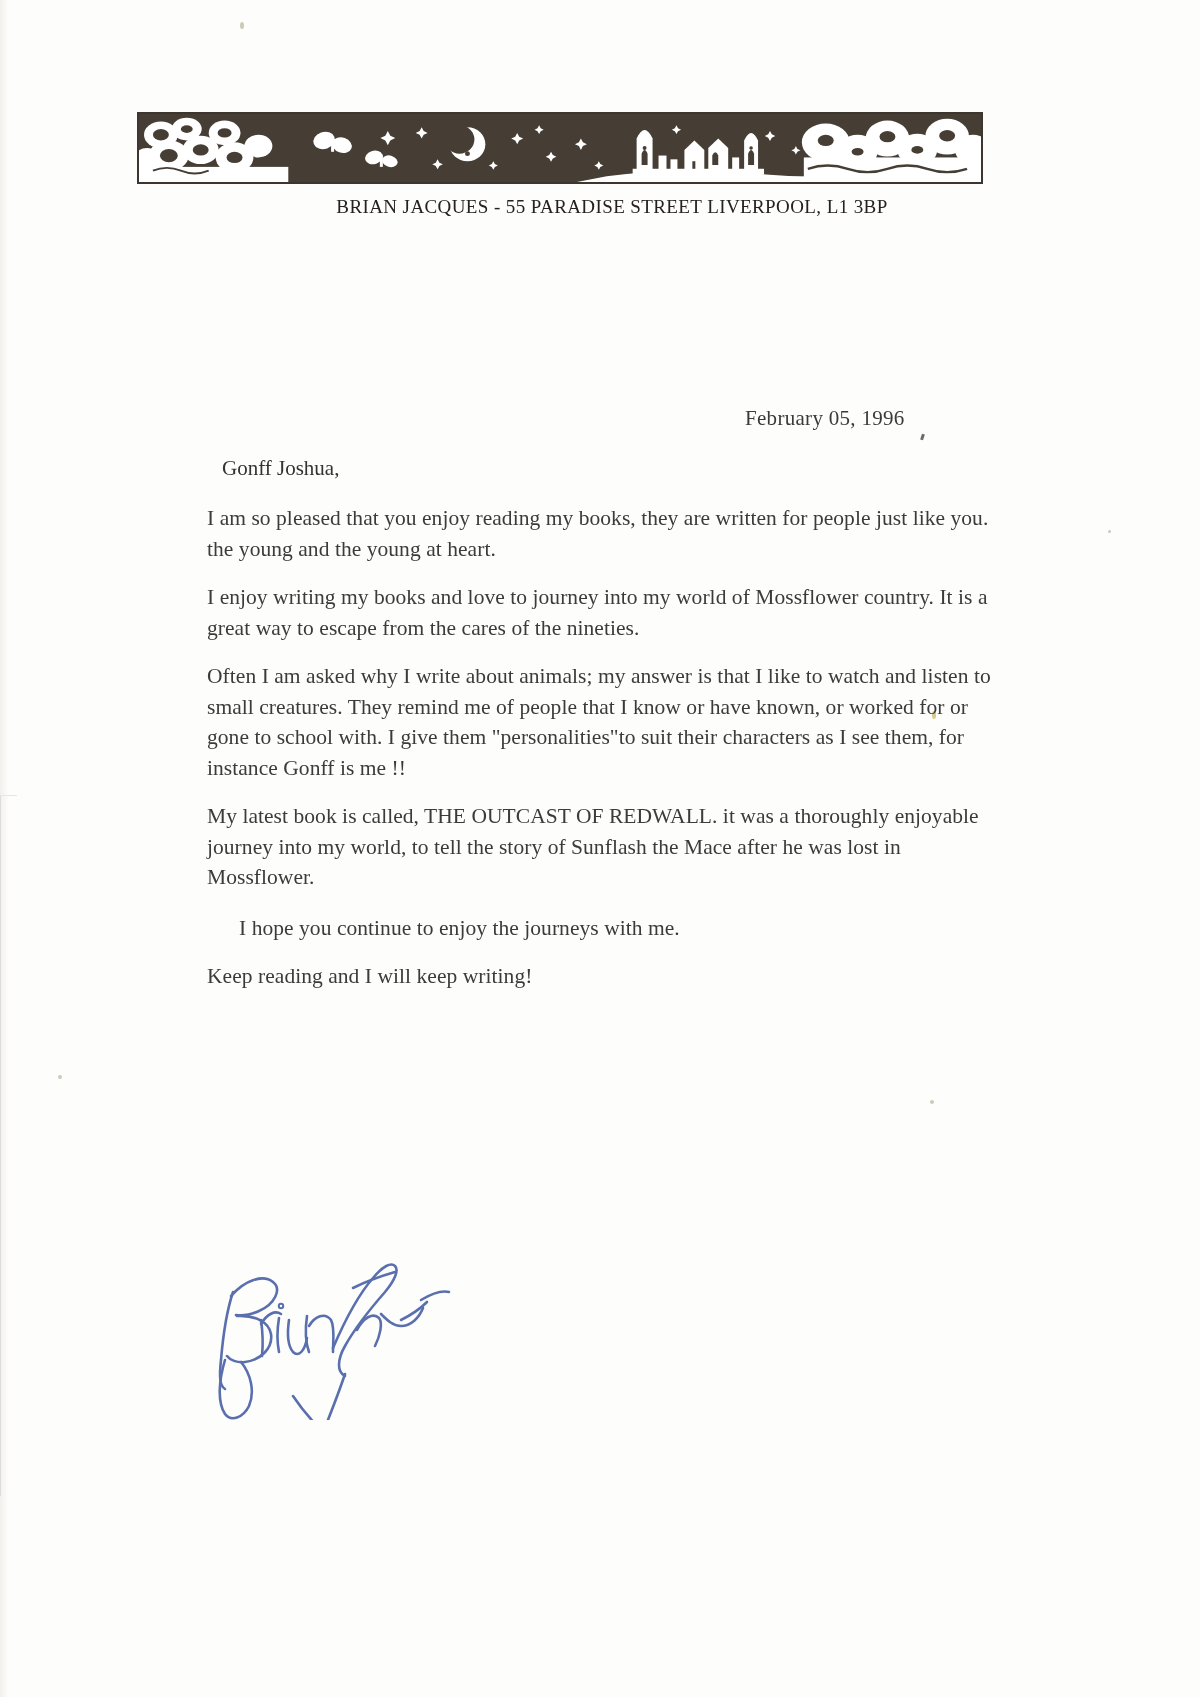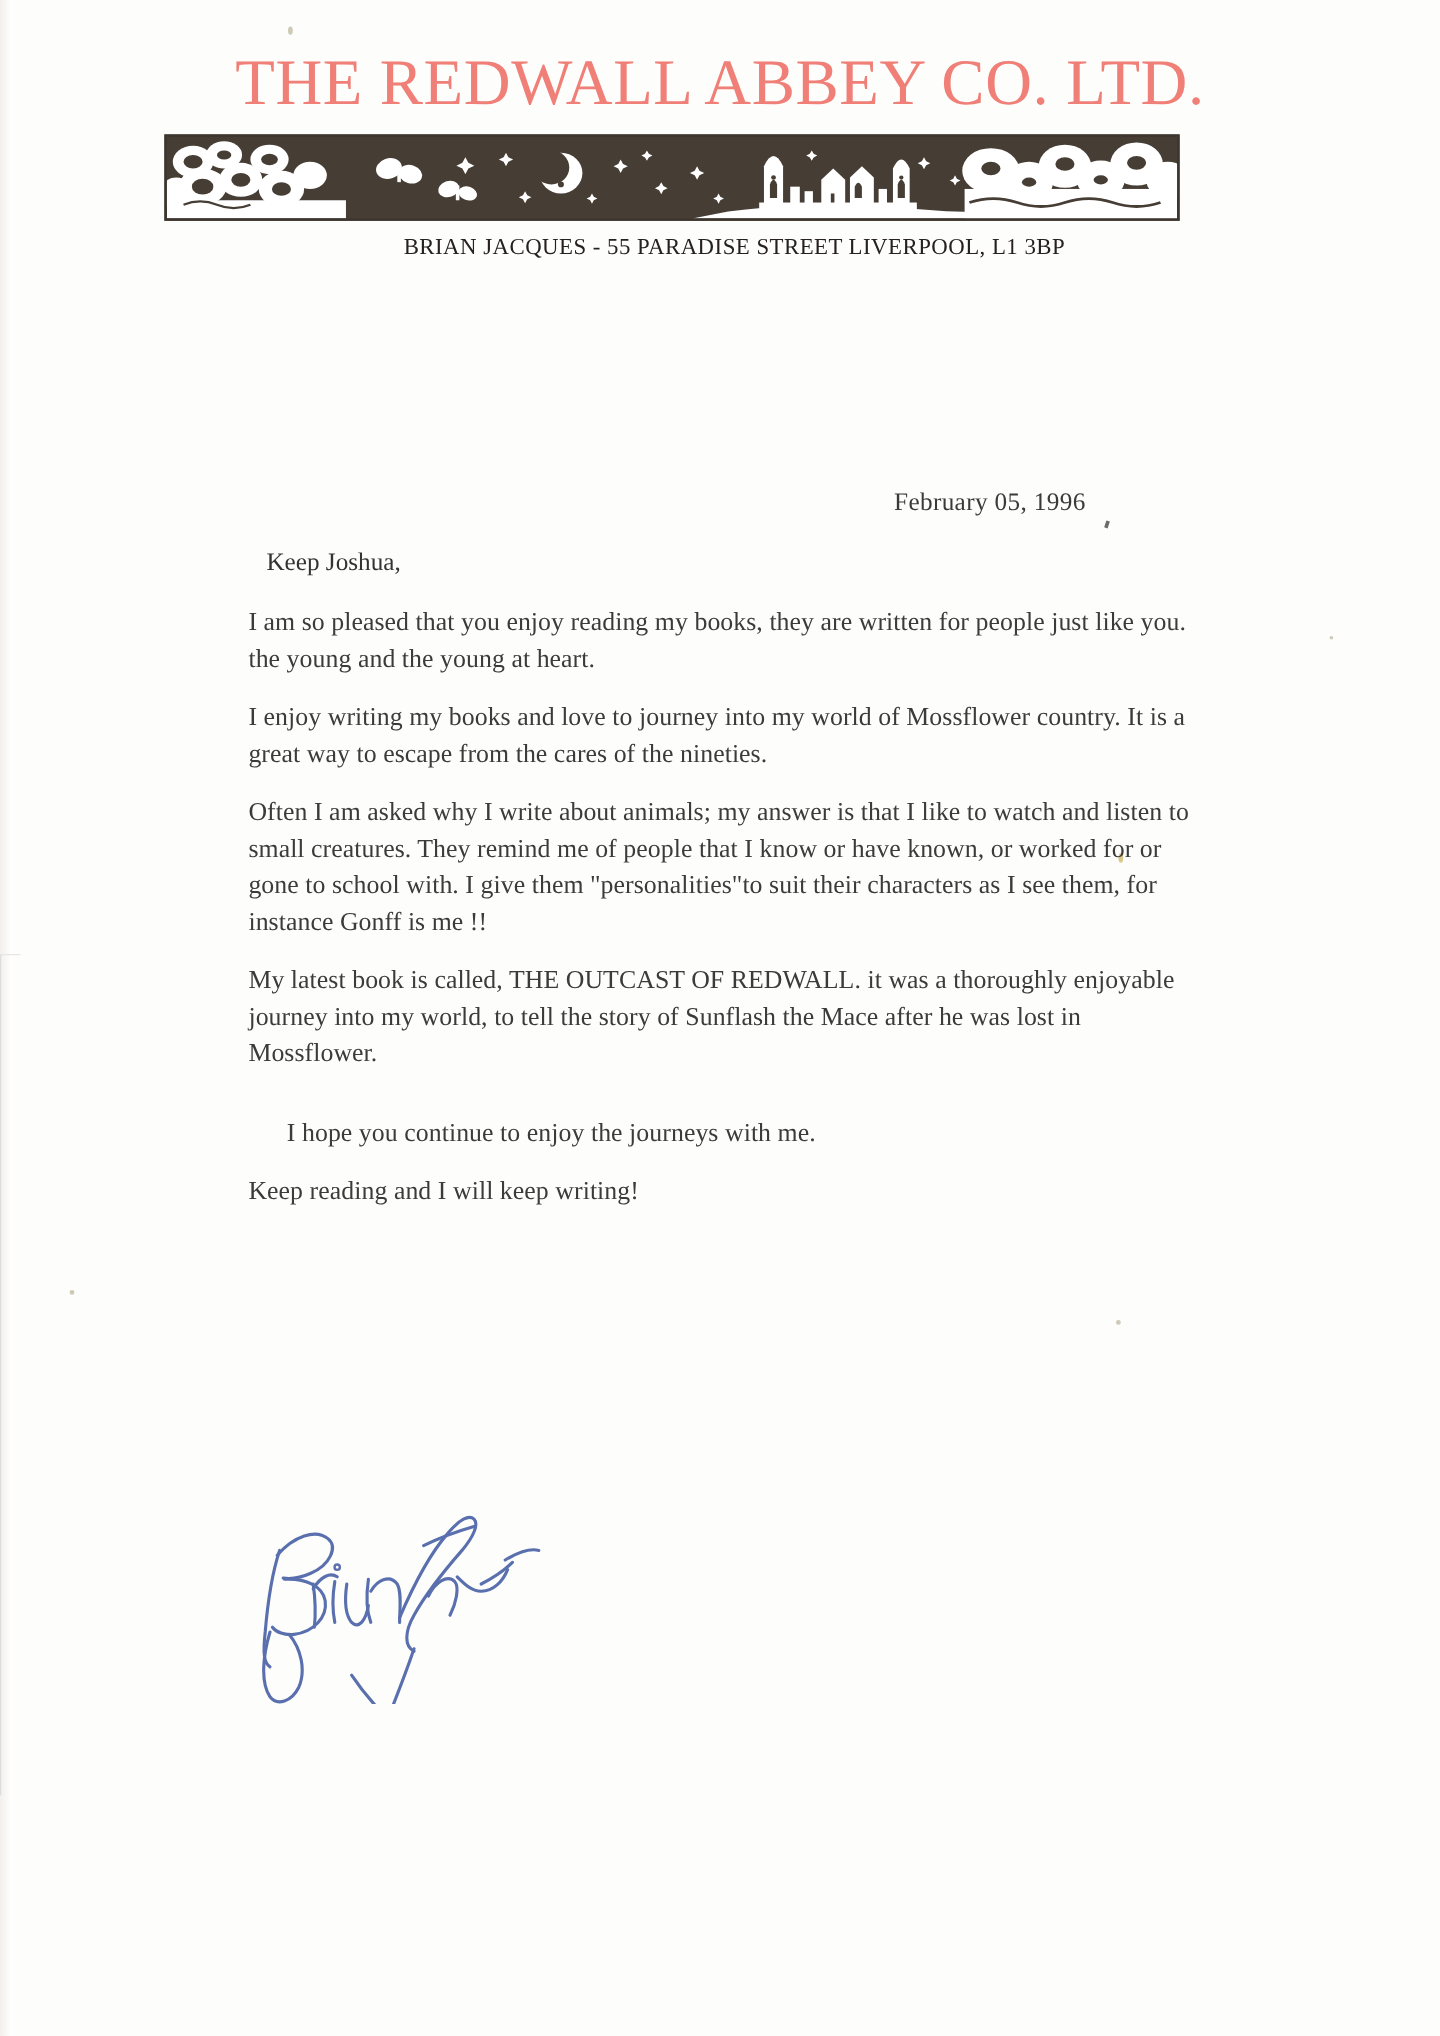--- a/index.html
+++ b/index.html
@@ -118,21 +118,21 @@
   }
   .para {
     font-size: 21.5px;
     line-height: 30.5px;
     color: #3b3b3b;
     margin: 0 0 18px 0;
     text-align: left;
     letter-spacing: 0.05px;
   }
   .para.indent-lg { text-indent: 32px; }
-  .para.tight { margin-bottom: 36px; }
+  .para.tight { margin-bottom: 20px; }
 
   
   .signature {
     position: absolute;
     left: 205px;
     top: 1170px;
     width: 250px;
     height: 250px;
   }
   .signature svg { display: block; }
@@ -143,23 +143,20 @@
 <div class="page">
 
   <div class="scan-edge-left"></div>
   <div class="scan-line-left"></div>
   <div class="scan-speck" style="left:240px;top:22px;width:4px;height:7px;"></div>
   <div class="scan-speck" style="left:1108px;top:530px;width:3px;height:3px;"></div>
   <div class="scan-speck" style="left:932px;top:711px;width:4px;height:8px;background:#d9c98a;"></div>
   <div class="scan-speck" style="left:58px;top:1075px;width:4px;height:4px;"></div>
   <div class="scan-speck" style="left:930px;top:1100px;width:4px;height:4px;"></div>
 
-  <div class="letterhead">
-    <div class="company-title">THE REDWALL ABBEY CO. LTD.</div>
-  </div>
 
   <div class="banner-wrap">
     <svg class="banner-svg" viewBox="0 0 846 72" preserveAspectRatio="none">
       <rect x="0" y="0" width="846" height="72" fill="#463e35"></rect>
 
       <g fill="#ffffff">
         <ellipse cx="22" cy="22" rx="17" ry="14"></ellipse>
         <ellipse cx="48" cy="16" rx="15" ry="12"></ellipse>
         <ellipse cx="30" cy="44" rx="20" ry="16"></ellipse>
         <ellipse cx="62" cy="38" rx="18" ry="15"></ellipse>
@@ -250,21 +247,21 @@
         <path d="M672 58 q20 -7 40 0 q20 7 40 0 q20 -7 40 0 q20 7 40 0" stroke="#463e35" stroke-width="2.5" fill="none"></path>
       </g>
     </svg>
   </div>
 
   <div class="address-line">BRIAN JACQUES - 55 PARADISE STREET LIVERPOOL, L1 3BP</div>
 
   <div class="date">February 05, 1996</div>
   <div class="date-mark"></div>
 
-  <div class="salutation">Keep Joshua,</div>
+  <div class="salutation">Gonff Joshua,</div>
 
   <div class="letter-body">
     <p class="para">I am so pleased that you enjoy reading my books, they are written for people just like you. the young and the young at heart.</p>
     <p class="para"> I enjoy writing my books and  love to journey into my world of Mossflower country. It is a great way to escape from the cares of the nineties.</p>
     <p class="para">Often I am asked  why I write about animals; my answer is that I like to watch and listen to small creatures. They remind me of people that I know or have known, or worked for or gone to school with. I give them "personalities"to suit their characters as I see them, for instance Gonff is me !!</p>
     <p class="para tight">My latest book is called, THE OUTCAST OF REDWALL.  it was a thoroughly enjoyable journey  into my world, to tell the story  of Sunflash the Mace after he was lost in Mossflower.</p>
     <p class="para indent-lg">I hope you continue to enjoy the journeys with me.</p>
     <p class="para">Keep reading and I will keep writing!</p>
   </div>
 

